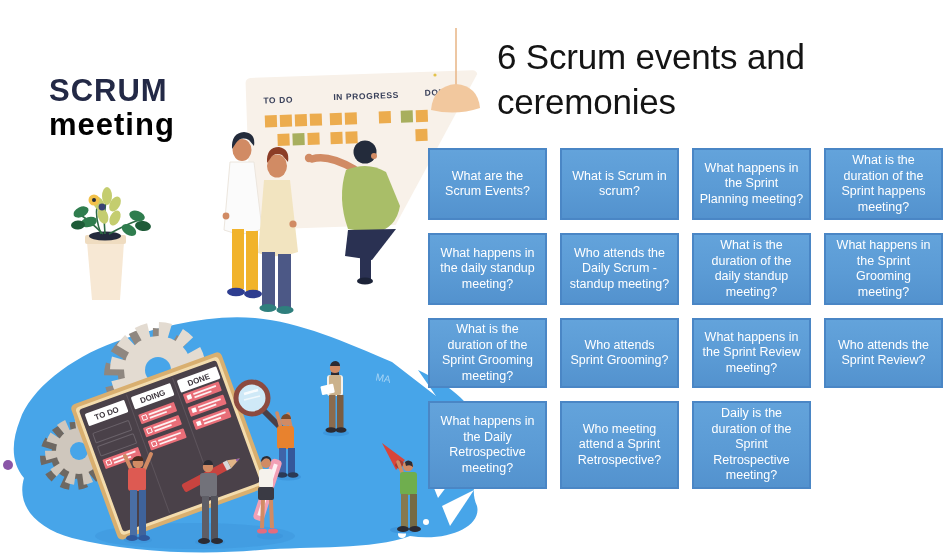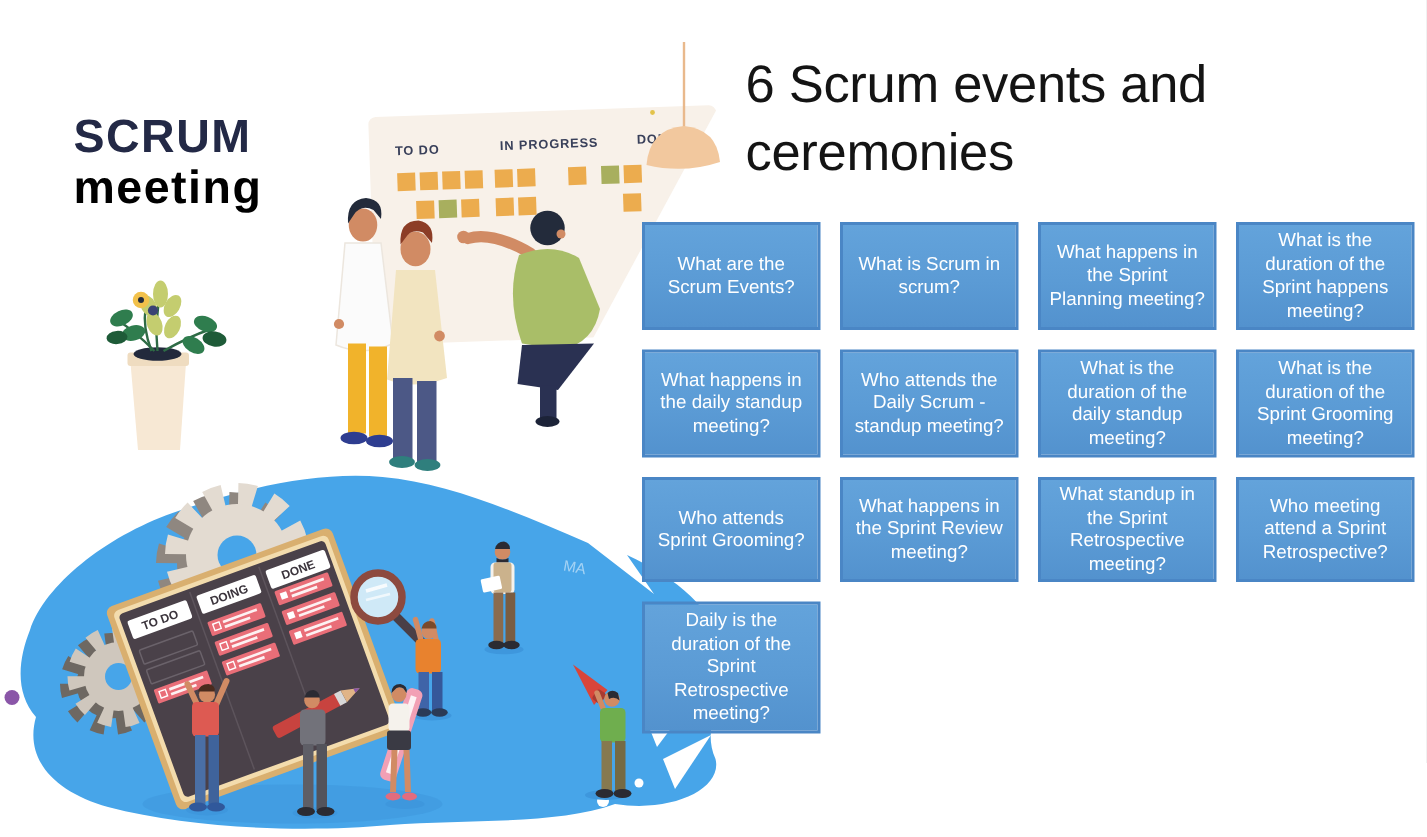--- a/index.html
+++ b/index.html
@@ -336,21 +336,23 @@
   </svg>
 
   <div class="qgrid">
     <div class="tile">What are the Scrum Events?</div>
     <div class="tile">What is Scrum in scrum?</div>
     <div class="tile">What happens in the Sprint Planning meeting?</div>
     <div class="tile">What is the duration of the Sprint happens meeting?</div>
     <div class="tile">What happens in the daily standup meeting?</div>
     <div class="tile">Who attends the Daily Scrum - standup meeting?</div>
     <div class="tile">What is the duration of the daily standup meeting?</div>
+    <div class="tile">What happens in the Sprint Grooming meeting?</div>
     <div class="tile">What is the duration of the Sprint Grooming meeting?</div>
     <div class="tile">Who attends Sprint Grooming?</div>
     <div class="tile">What happens in the Sprint Review meeting?</div>
-    <div class="tile">What standup in the Sprint Retrospective meeting?</div>
+    <div class="tile">Who attends the Sprint Review?</div>
+    <div class="tile">What happens in the Daily Retrospective meeting?</div>
     <div class="tile">Who meeting attend a Sprint Retrospective?</div>
     <div class="tile">Daily is the duration of the Sprint Retrospective meeting?</div>
   </div>
 
 </div>
 
 </body></html>

